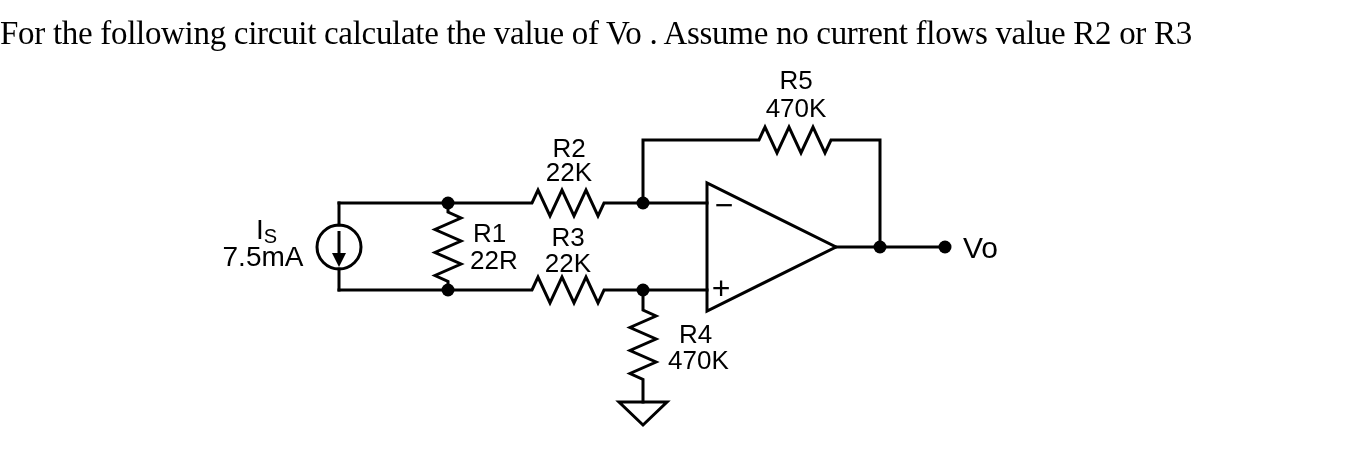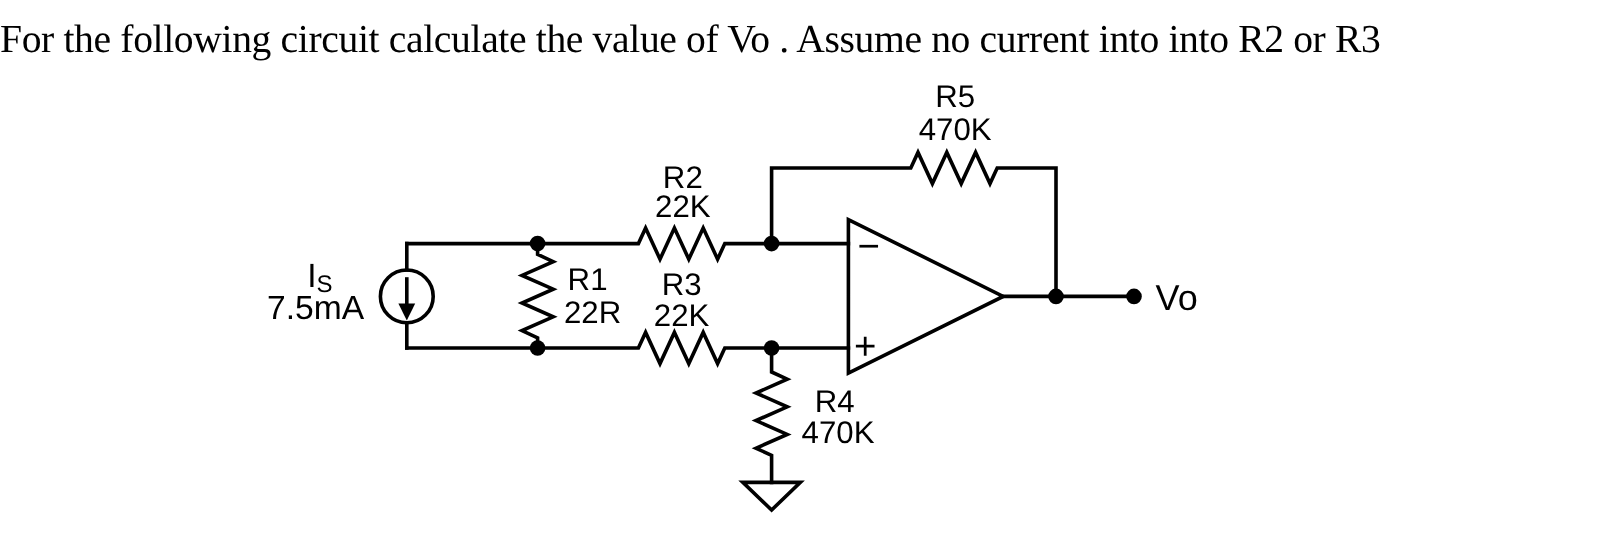--- a/index.html
+++ b/index.html
@@ -48,21 +48,21 @@
   .lbl-src { font-size: 28px; }
   .lbl-sub { font-size: 20px; }
   .lbl-out { font-size: 30px; }
   .lbl-sign { font-size: 32px; }
 </style>
 </head>
 <body>
 
 <div class="page">
 
-  <div class="question-title">For the following circuit calculate the value of Vo . Assume no current into into R2 or R3</div>
+  <div class="question-title">For the following circuit calculate the value of Vo . Assume no current flows value R2 or R3</div>
 
   <svg class="circuit-svg" width="1346" height="451" viewBox="0 0 1346 451">
 
     <path class="wire" d="M339,203 H532 l6,-13 12,26 12,-26 12,26 12,-26 12,26 6,-13 H707"></path>
 
     <path class="wire" d="M339,290 H532 l6,-13 12,26 12,-26 12,26 12,-26 12,26 6,-13 H707"></path>
 
     <path class="wire" d="M339,203 V225 M339,269 V290"></path>
 
     <path class="wire" d="M643,203 V140 H759 l6,-13 12,26 12,-26 12,26 12,-26 12,26 6,-13 H880 V247"></path>

